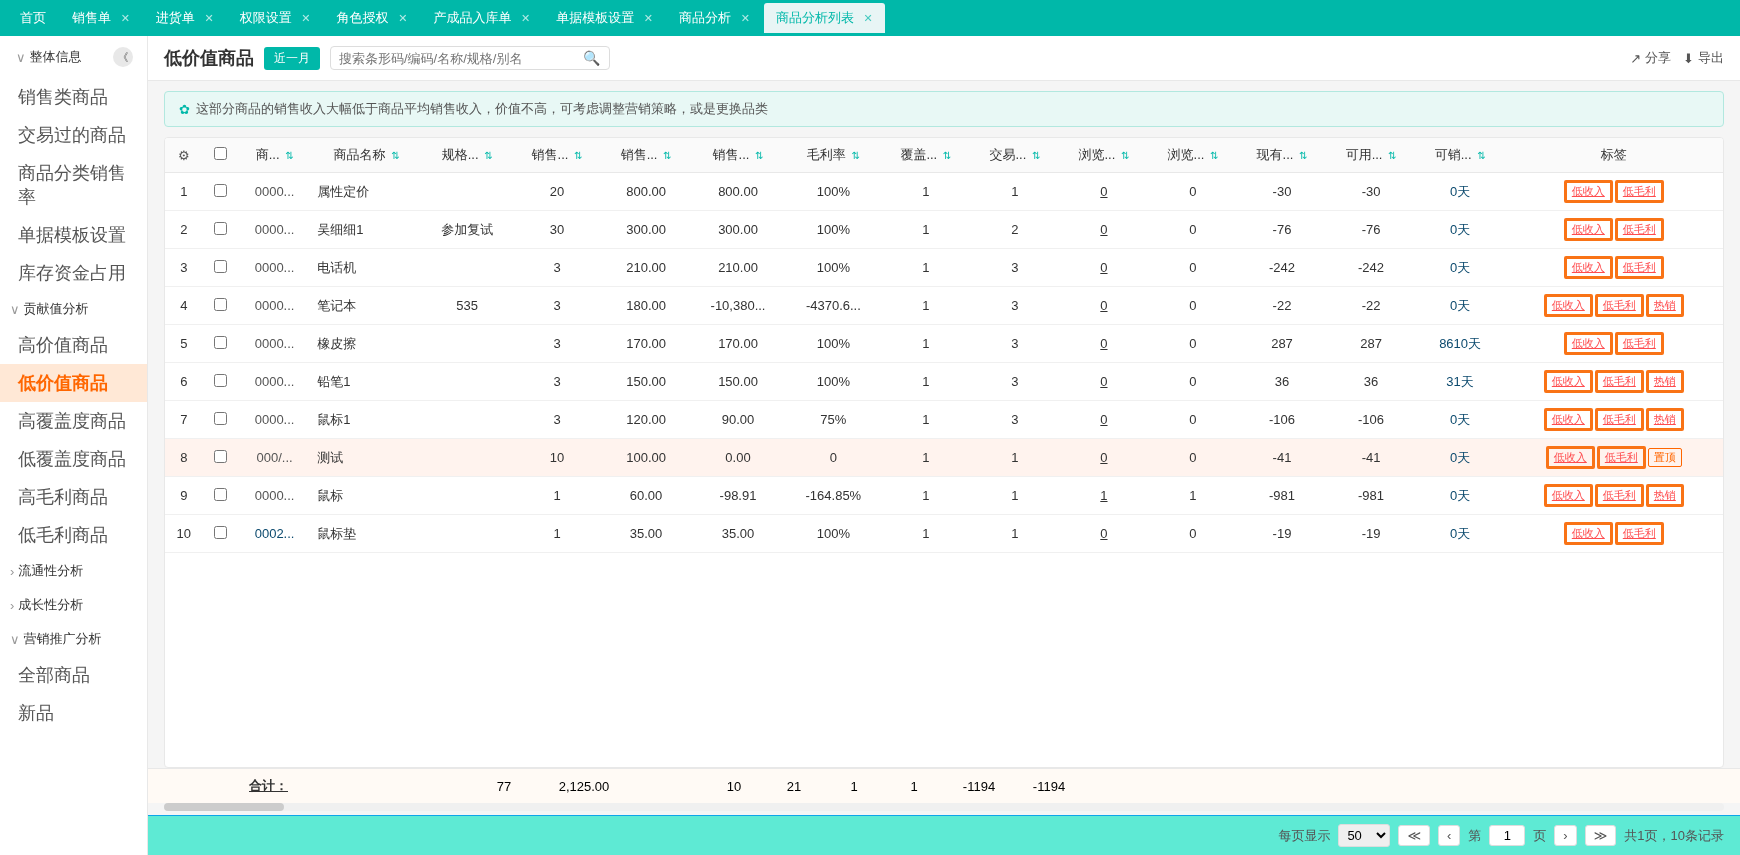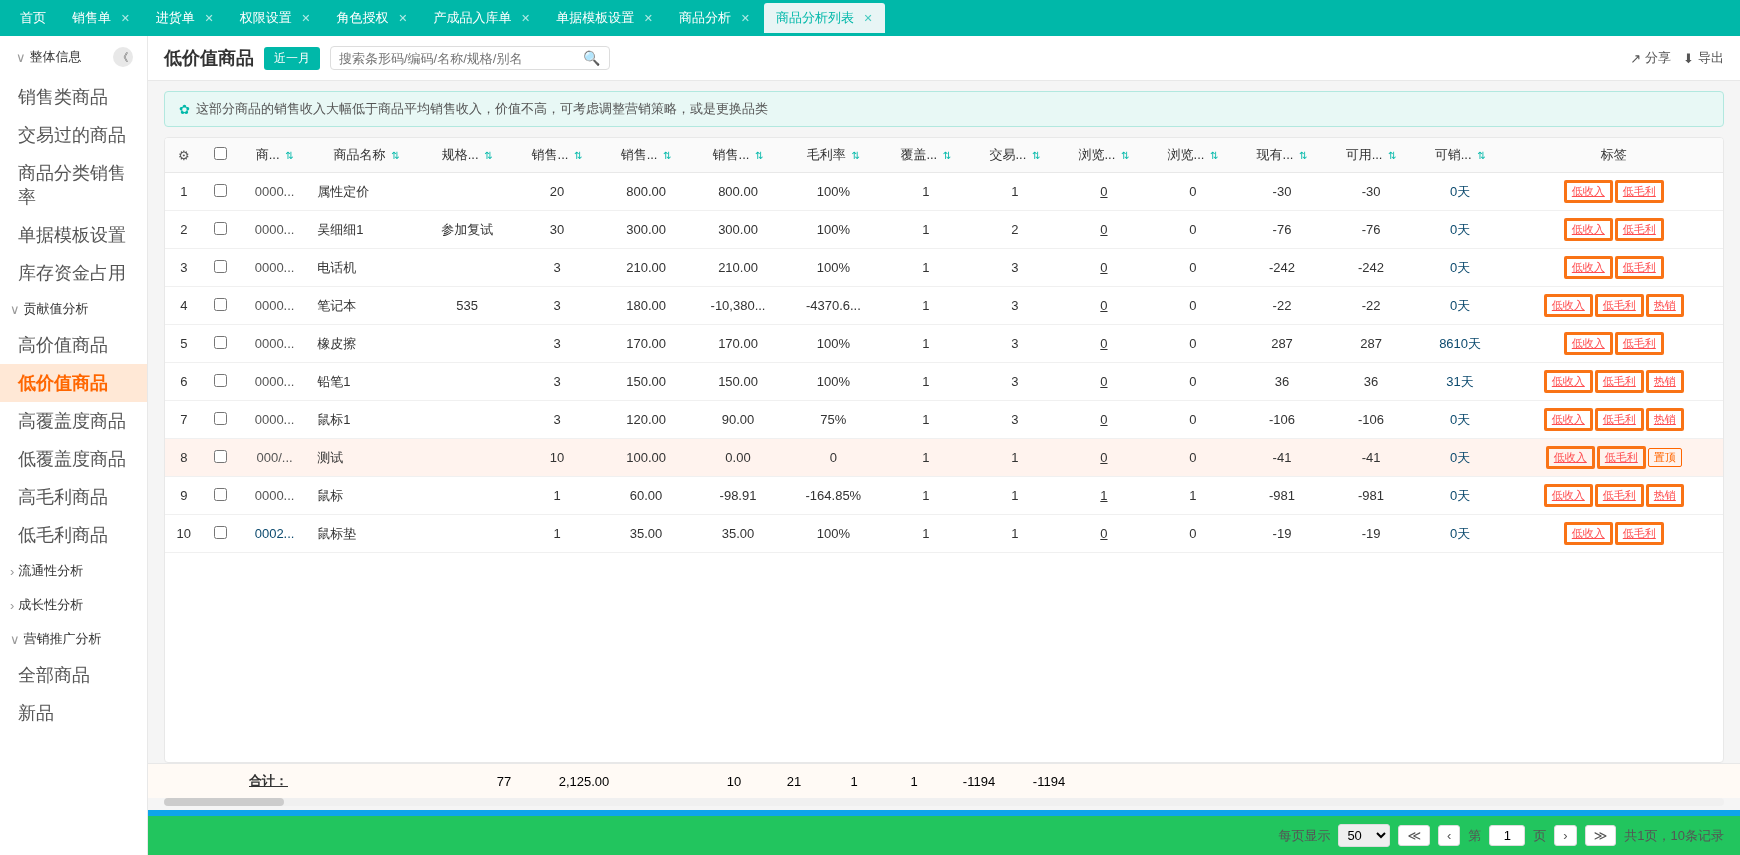--- a/index.html
+++ b/index.html
@@ -188,22 +188,22 @@
       padding: 8px 16px;
       display: flex;
       align-items: center;
       gap: 0;
       font-size: 13px;
     }
     .total-label { color: #333; font-weight: bold; width: 140px; text-align: right; padding-right: 16px; text-decoration: underline; }
 
     
     .pagination-bar {
-      background: #22c55e;
-      border-top: 6px solid #0ea5e9;
+      background: #5eead4;
+      border-top: 1px solid #0ea5e9;
       padding: 8px 16px;
       display: flex;
       align-items: center;
       justify-content: flex-end;
       gap: 8px;
       font-size: 13px;
       color: #555;
     }
     .pagination-bar select {
       border: 1px solid #ddd;

